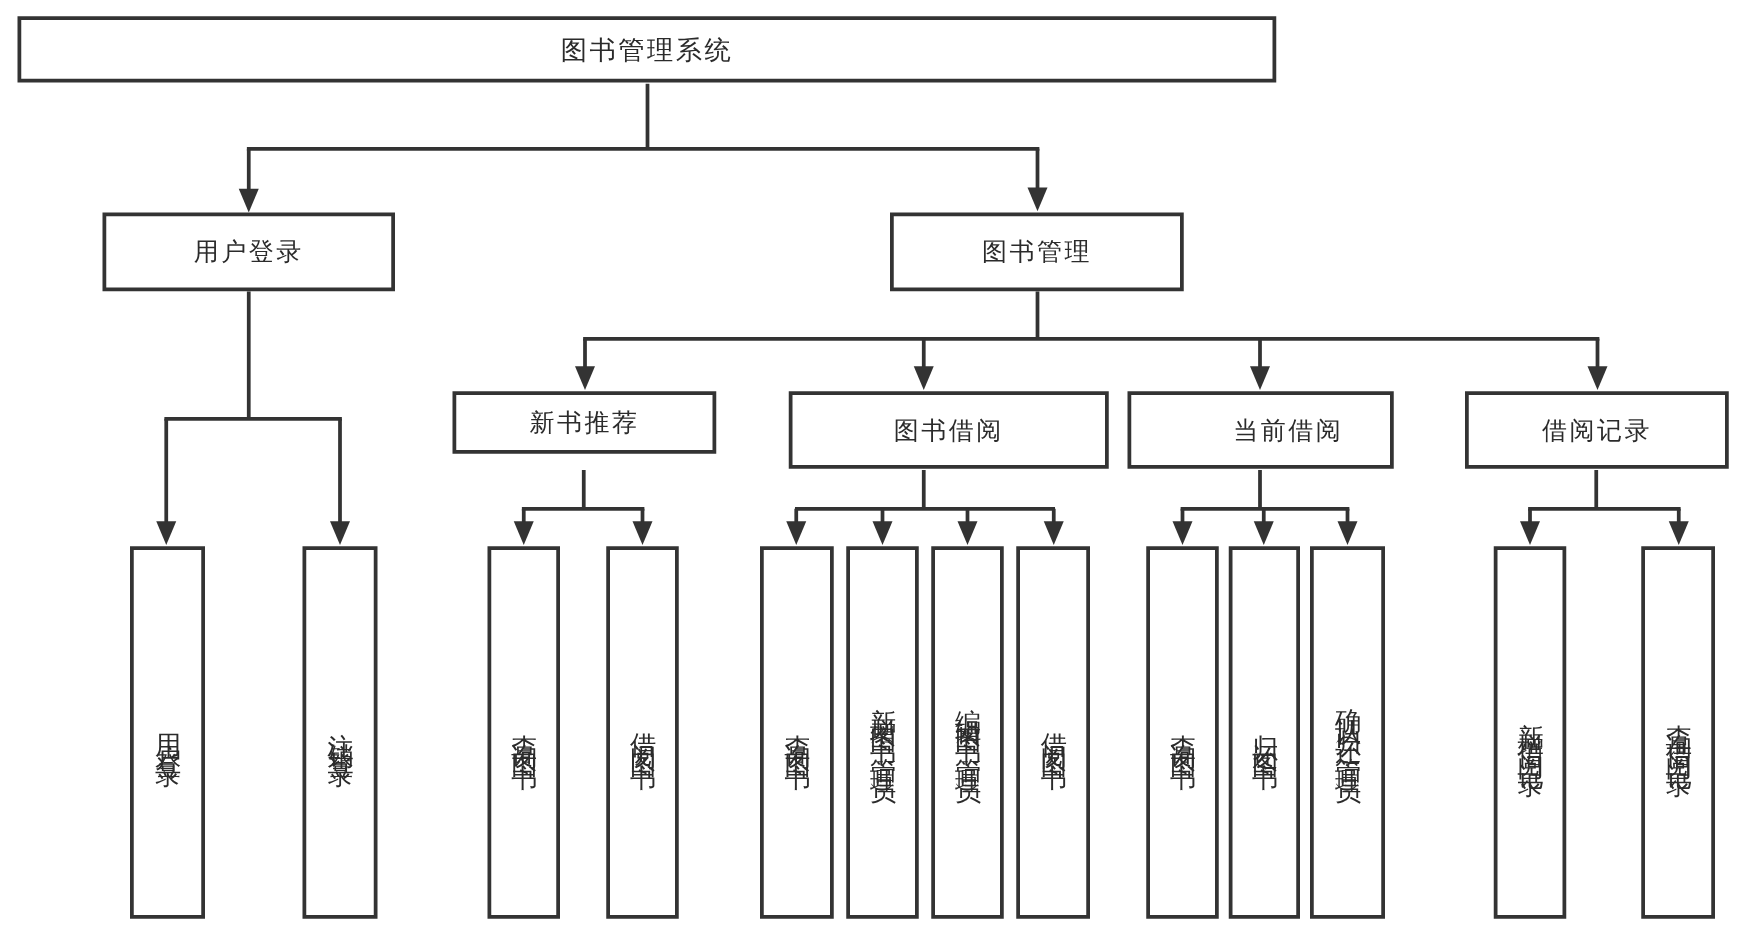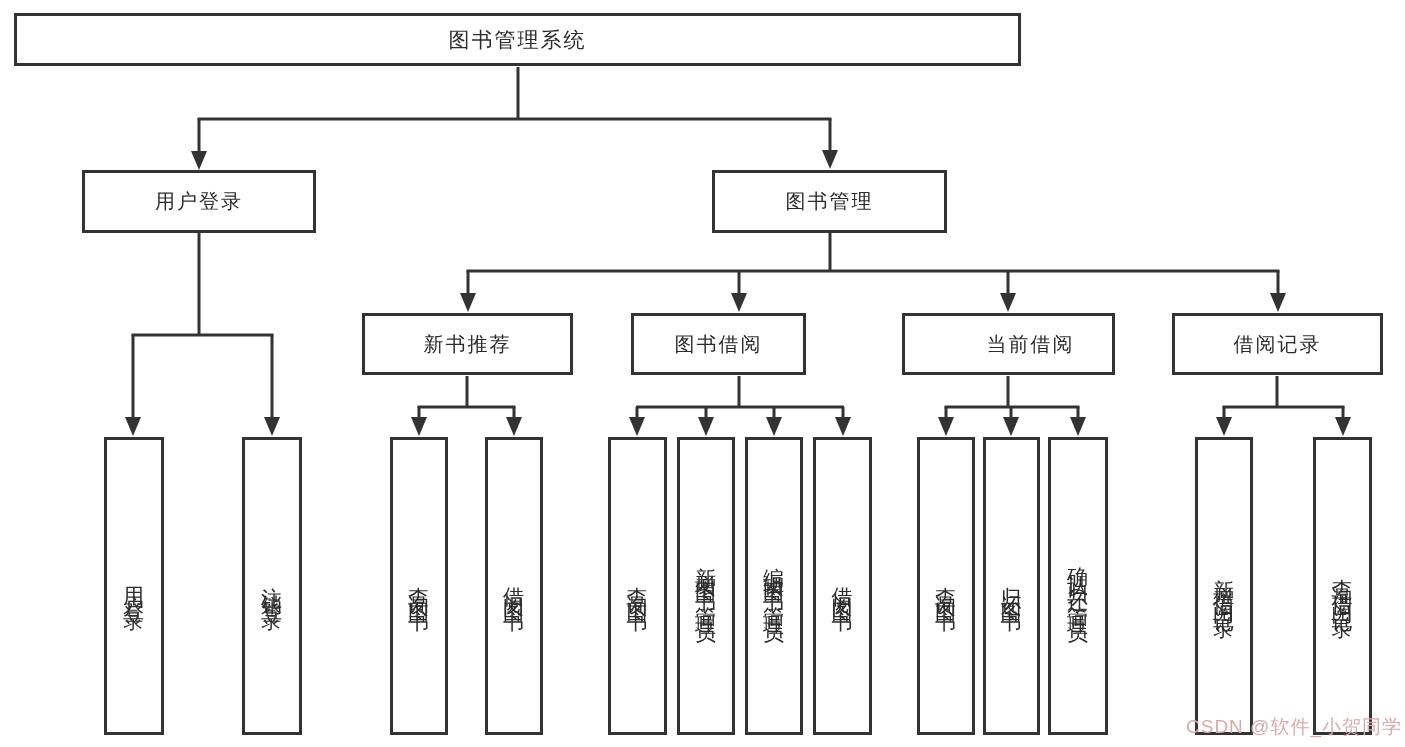--- a/index.html
+++ b/index.html
@@ -123,24 +123,24 @@
     <span class="hlabel root-label">图书管理系统</span>
   </div>
 
   <div class="box" style="left:82px;top:170px;width:234px;height:63px;">
     <span class="hlabel">用户登录</span>
   </div>
   <div class="box" style="left:712px;top:170px;width:235px;height:63px;text-align:center;">
     <span class="hlabel">图书管理</span>
   </div>
 
-  <div class="box" style="left:362px;top:313px;width:211px;height:62px;">
+  <div class="box" style="left:362px;top:313px;width:211px;height:50px;">
     <span class="hlabel">新书推荐</span>
   </div>
-  <div class="box" style="left:631px;top:313px;width:175px;height:62px;">
+  <div class="box" style="left:631px;top:313px;width:256px;height:62px;">
     <span class="hlabel">图书借阅</span>
   </div>
   <div class="box" style="left:902px;top:313px;width:213px;height:62px;padding-left:44px;">
     <span class="hlabel">当前借阅</span>
   </div>
   <div class="box" style="left:1172px;top:313px;width:211px;height:62px;">
     <span class="hlabel">借阅记录</span>
   </div>
 
   <div class="box" style="left:104px;top:437px;width:60px;height:298px;">
@@ -180,15 +180,14 @@
     <span class="vtext">确认归还（管理员）</span>
   </div>
 
   <div class="box" style="left:1195px;top:437px;width:58px;height:298px;">
     <span class="vtext">新增借阅记录</span>
   </div>
   <div class="box" style="left:1313px;top:437px;width:59px;height:298px;">
     <span class="vtext">查询借阅记录</span>
   </div>
 
-  <div class="watermark">CSDN @软件_小贺同学</div>
 
 </div>
 
 </body></html>

